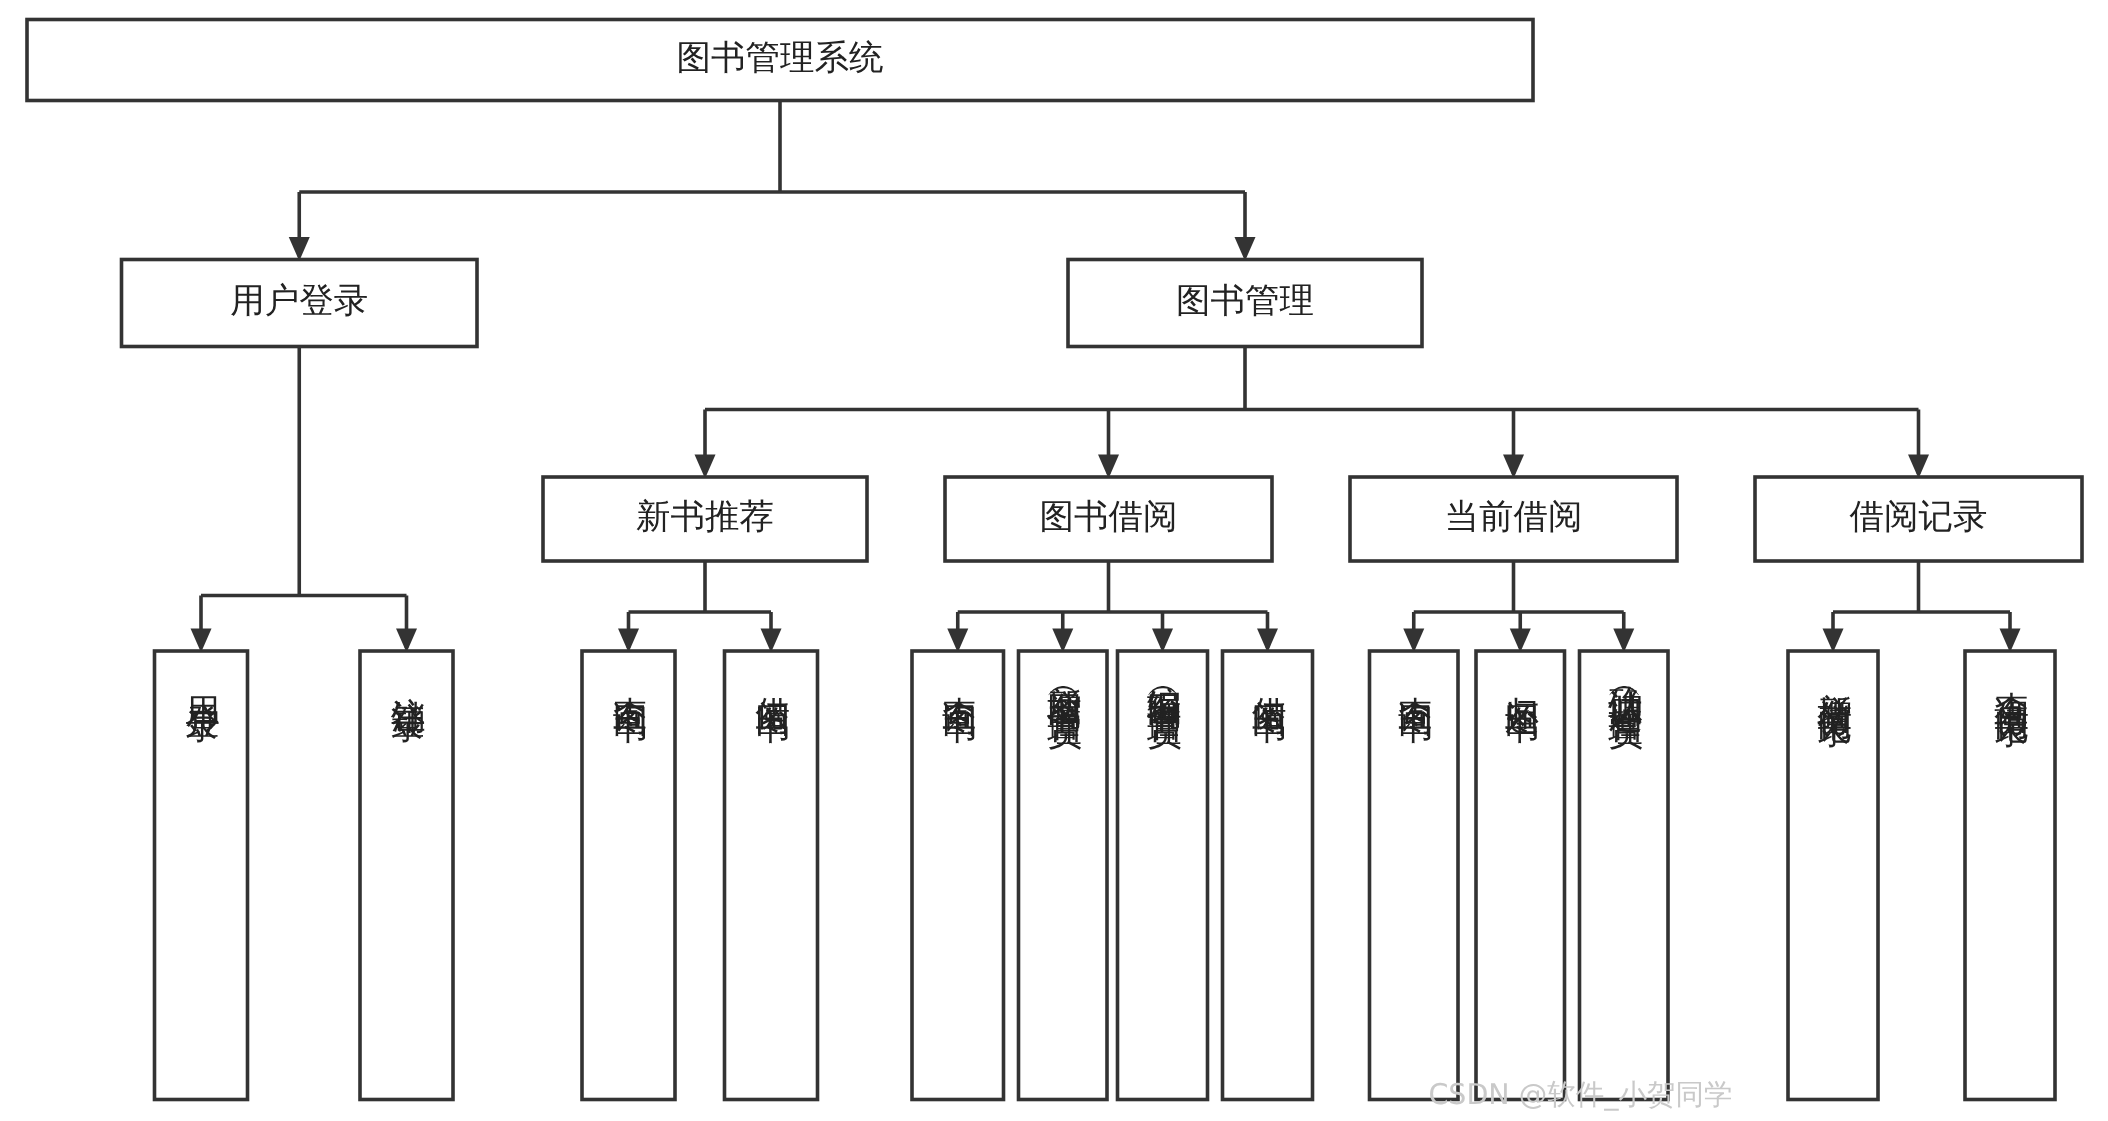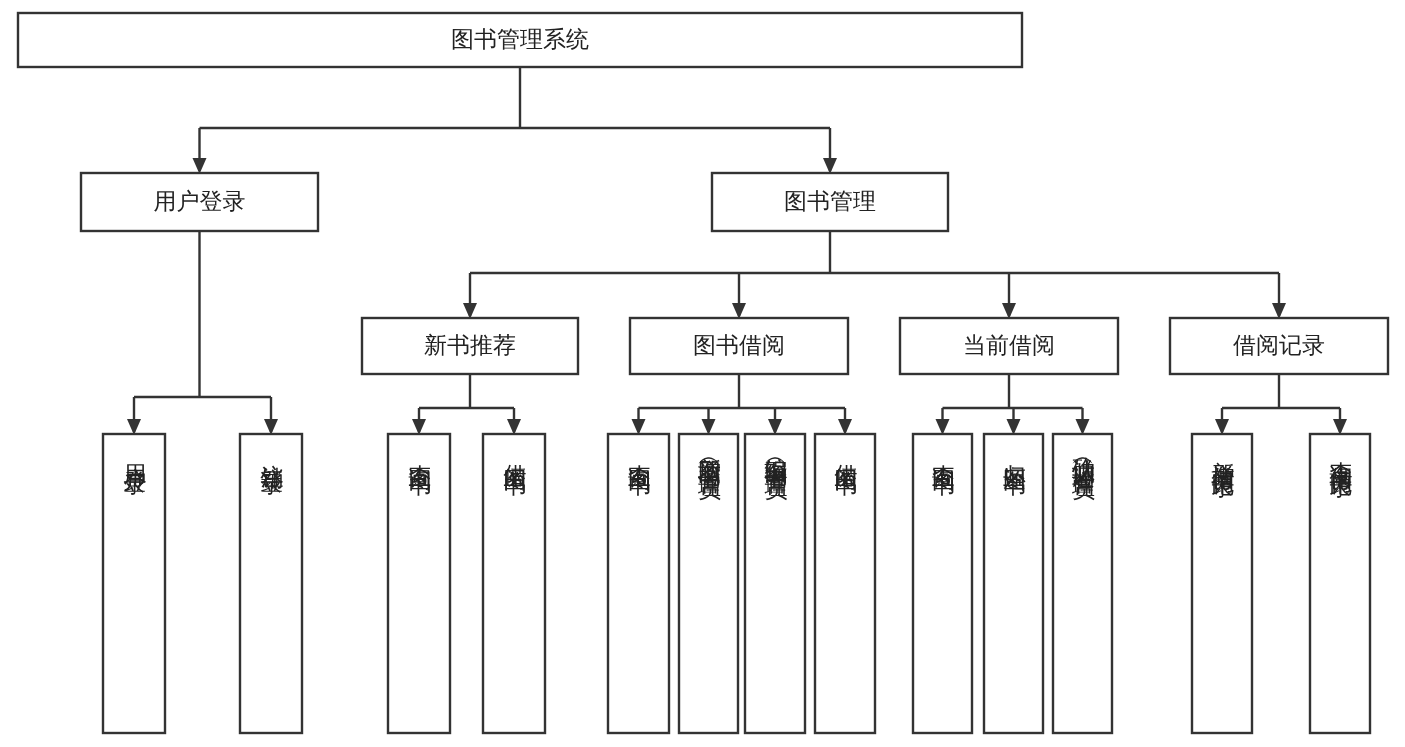--- a/index.html
+++ b/index.html
@@ -214,13 +214,14 @@
         <g>
           <rect x="1192" y="434" width="60" height="299" class="node-rect"></rect>
           <text class="node-label vert" x="1222" y="452" dominant-baseline="hanging" text-anchor="middle">新增借阅记录</text>
         </g>
         <g>
           <rect x="1310" y="434" width="60" height="299" class="node-rect"></rect>
           <text class="node-label vert" x="1340" y="452" dominant-baseline="hanging" text-anchor="middle">查询借阅记录</text>
         </g>
       </g>
   </svg>
+  <div class="watermark">CSDN @软件_小贺同学</div>
 </div>
 
 </body></html>

